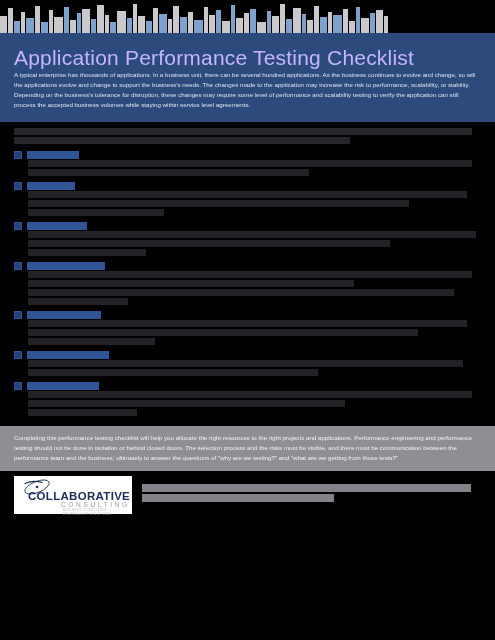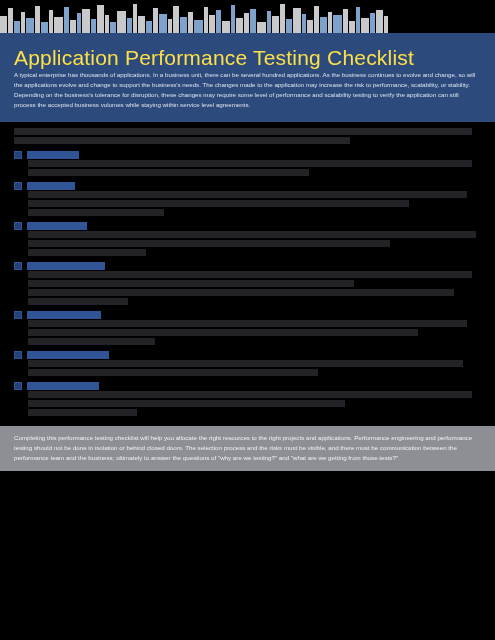--- a/index.html
+++ b/index.html
@@ -41,21 +41,21 @@
     width: 495px; height: 5px;
     background: #2c4a7c;
   }
 
   
   .header {
     background: #2c4a7c;
     padding: 8px 14px 12px 14px;
   }
   .title {
-    color: #fde047;
+    color: #c4b5fd;
     font-size: 21px;
     font-weight: normal;
     letter-spacing: 0.2px;
     line-height: 1.15;
     white-space: nowrap;
   }
   .intro {
     color: #dde4ef;
     font-size: 6.2px;
     line-height: 1.62;
@@ -330,14 +330,30 @@
           </div>
         </div>
       </div>
 
   </div>
 
   <div class="footer-band">
     <div class="footer-text">Completing this performance testing checklist will help you allocate the right resources to the right projects and applications. Performance engineering and performance testing should not be done in isolation or behind closed doors. The selection process and the risks must be visible, and there must be communication between the performance team and the business; ultimately to answer the questions of "why are we testing?" and "what are we getting from those tests?"</div>
   </div>
 
+  <div class="footer-logo-area">
+    <div class="logo-box">
+      <svg class="logo-mark" viewBox="0 0 60 32">
+        <ellipse cx="30" cy="16" rx="26" ry="11" fill="none" stroke="#1d2d5c" stroke-width="1.6" transform="rotate(-22 30 16)"></ellipse>
+        <path d="M6 9 Q22 2 40 7" fill="none" stroke="#1d2d5c" stroke-width="2.4" stroke-linecap="round"></path>
+        <circle cx="30" cy="16" r="2.6" fill="#1d2d5c"></circle>
+      </svg>
+      <div class="logo-word">COLLABORATIVE</div>
+      <div class="logo-sub">CONSULTING</div>
+      <div class="logo-tag">BUSINESS CONSULTING  .  TECHNOLOGY SOLUTIONS</div>
+    </div>
+    <div class="footer-note">
+      <span style="display:block;height:8px;background:#8e8f94;width:96%;"></span>
+      <span style="display:block;height:8px;background:#8e8f94;width:56%;margin-top:2px;"></span>
+    </div>
+  </div>
 
 </div>
 
 </body></html>

